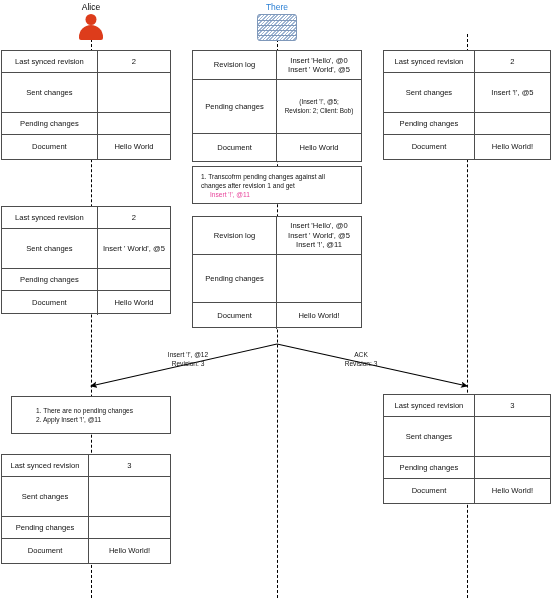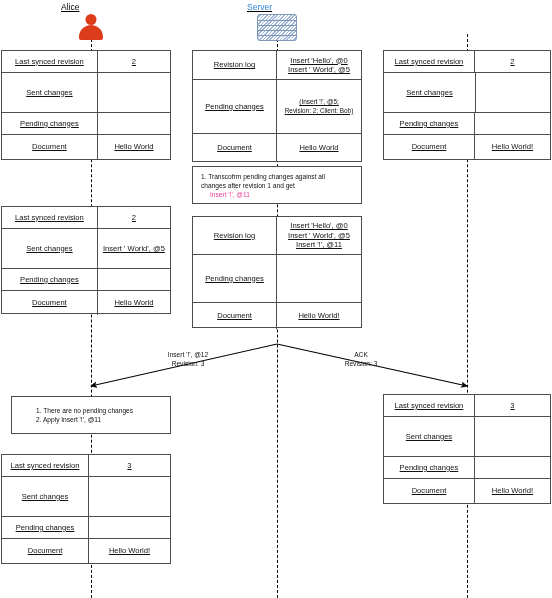--- a/index.html
+++ b/index.html
@@ -21,23 +21,22 @@
     width:0;
     border-left:1.5px dashed #000;
     top:34px;
     bottom:0;
     z-index:0;
   }
 
   
   .actor{
     position:absolute;
-    text-align:left;
+    text-align:center;
     z-index:3;
-    text-decoration:underline;
   }
   .actor-label{
     font-size:8.5px;
     line-height:11px;
     color:#000;
     margin-bottom:1px;
     white-space:nowrap;
   }
   .actor-label.server{ color:#2a7fd4; }
   .person{
@@ -111,21 +110,20 @@
     display:flex;
     align-items:center;
     justify-content:center;
     text-align:center;
     font-size:7.6px;
     line-height:9.5px;
     color:#111;
     padding:1px 3px;
     overflow:hidden;
     white-space:pre-line;
-    text-decoration:underline;
   }
   .tcell.left{ border-right:1px solid #4d4d4d; }
   .tcell.small{ font-size:6.4px; line-height:8.4px; }
 
   
   .note{
     position:absolute;
     box-sizing:border-box;
     border:1px solid #4d4d4d;
     background:#ffffff;
@@ -171,21 +169,21 @@
 
   <div class="actor" style="left:61px;top:2px;width:60px;">
     <div class="actor-label">Alice</div>
     <div class="person alice">
       <div class="head"></div>
       <div class="body"></div>
     </div>
   </div>
 
   <div class="actor" style="left:247px;top:2px;width:60px;">
-    <div class="actor-label server">Server</div>
+    <div class="actor-label server">There</div>
     <div class="serverstack">
       <div class="shelf" style="top:5px;"></div>
       <div class="shelf" style="top:10px;"></div>
       <div class="shelf" style="top:15px;"></div>
       <div class="shelf" style="top:20px;"></div>
     </div>
   </div>
 
 
   <div class="tbl" style="left:1px;top:50px;width:170px;height:110px;">
@@ -224,20 +222,21 @@
     </div>
   </div>
 
   <div class="tbl" style="left:383px;top:50px;width:168px;height:110px;">
     <div class="trow" style="height:22px;">
       <div class="tcell left" style="width:92px;">Last synced revision</div>
       <div class="tcell" style="width:76px;">2</div>
     </div>
     <div class="trow" style="height:40px;">
       <div class="tcell left" style="width:92px;">Sent changes</div>
+      <div class="tcell" style="width:76px;">Insert '!', @5</div>
     </div>
     <div class="trow" style="height:22px;">
       <div class="tcell left" style="width:92px;">Pending changes</div>
       <div class="tcell" style="width:76px;"></div>
     </div>
     <div class="trow" style="height:24px;">
       <div class="tcell left" style="width:92px;">Document</div>
       <div class="tcell" style="width:76px;">Hello World!</div>
     </div>
   </div>

